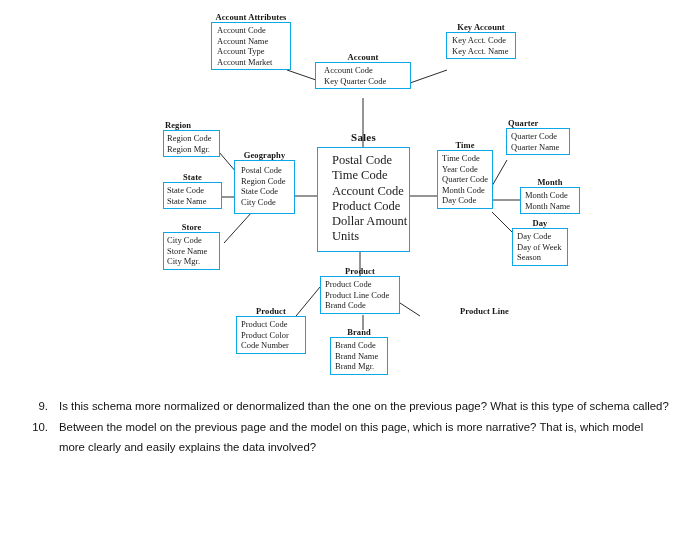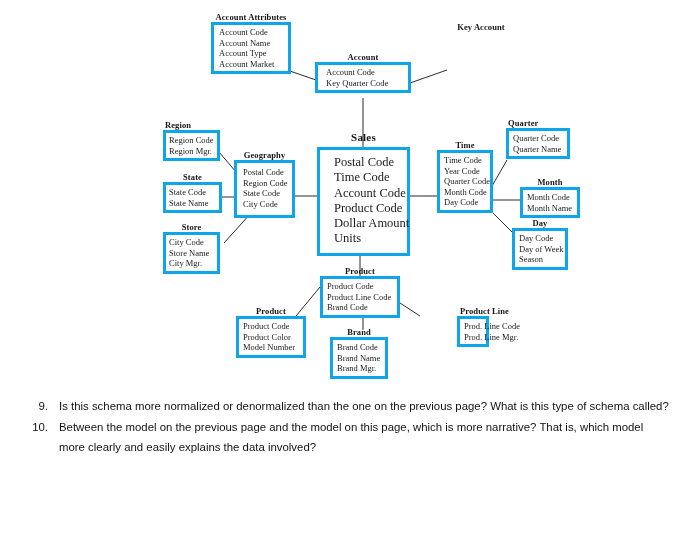--- a/index.html
+++ b/index.html
@@ -35,21 +35,21 @@
     text-align: center;
     font-family: "Liberation Serif", serif;
     font-weight: bold;
     font-size: 8.5px;
     line-height: 10px;
     color: #151515;
     white-space: nowrap;
     letter-spacing: 0.1px;
   }
   .entity .ent-box {
-    border: 3px solid #0ea5e9;
+    border: 1px solid #0ea5e9;
     background: #ffffff;
     padding: 2px 4px 2px 5px;
     box-sizing: border-box;
   }
   .entity .attr {
     font-family: "Liberation Serif", serif;
     font-size: 8.5px;
     line-height: 10.5px;
     white-space: nowrap;
     color: #1a1a1a;
@@ -143,20 +143,24 @@
     <div class="ent-box">
       <div class="attr">Account Code</div>
       <div class="attr">Account Name</div>
       <div class="attr">Account Type</div>
       <div class="attr">Account Market</div>
     </div>
   </div>
 
   <div class="entity" id="ent-key-account" style="left:446px; top:22px; width:70px;">
     <div class="ent-title">Key Account</div>
+    <div class="ent-box">
+      <div class="attr">Key Acct. Code</div>
+      <div class="attr">Key Acct. Name</div>
+    </div>
   </div>
 
   <div class="entity" id="ent-account" style="left:315px; top:52px; width:96px;">
     <div class="ent-title">Account</div>
     <div class="ent-box" style="padding-left:8px;">
       <div class="attr">Account Code</div>
       <div class="attr">Key Quarter Code</div>
     </div>
   </div>
 
@@ -250,39 +254,35 @@
       <div class="attr">Product Line Code</div>
       <div class="attr">Brand Code</div>
     </div>
   </div>
 
   <div class="entity" id="ent-product-detail" style="left:236px; top:306px; width:70px;">
     <div class="ent-title">Product</div>
     <div class="ent-box" style="padding-left:4px;">
       <div class="attr">Product Code</div>
       <div class="attr">Product Color</div>
-      <div class="attr">Model Number</div>
+      <div class="attr">Code Number</div>
     </div>
   </div>
 
   <div class="entity" id="ent-brand" style="left:330px; top:327px; width:58px;">
     <div class="ent-title">Brand</div>
     <div class="ent-box" style="padding-left:4px;">
       <div class="attr">Brand Code</div>
       <div class="attr">Brand Name</div>
       <div class="attr">Brand Mgr.</div>
     </div>
   </div>
 
   <div class="entity" id="ent-product-line" style="left:413px; top:306px; width:76px;padding-left:44px;">
     <div class="ent-title" style="text-align:left; padding-left:3px;">Product Line</div>
-    <div class="ent-box" style="padding-left:4px;">
-      <div class="attr">Prod. Line Code</div>
-      <div class="attr">Prod. Line Mgr.</div>
-    </div>
   </div>
 
 </div>
 
 <div id="questions">
   <div class="q-item" id="q9">
     <span class="q-num">9.</span>
     <span class="q-text">Is this schema more normalized or denormalized than the one on the previous page? What is this type of schema called?</span>
   </div>
   <div class="q-item" id="q10">

